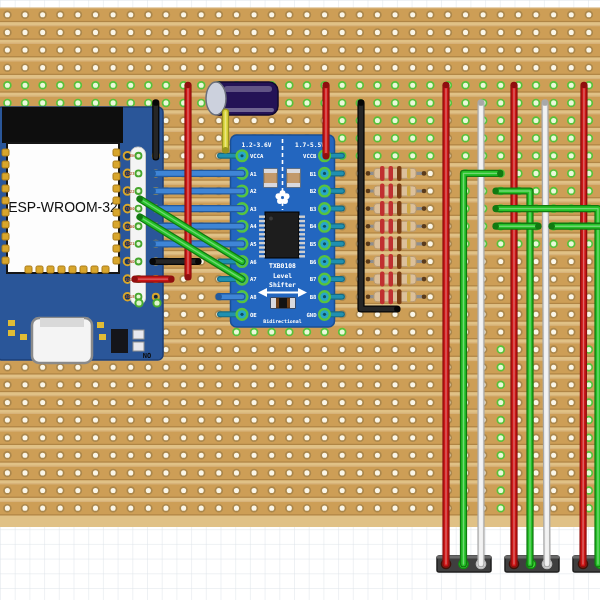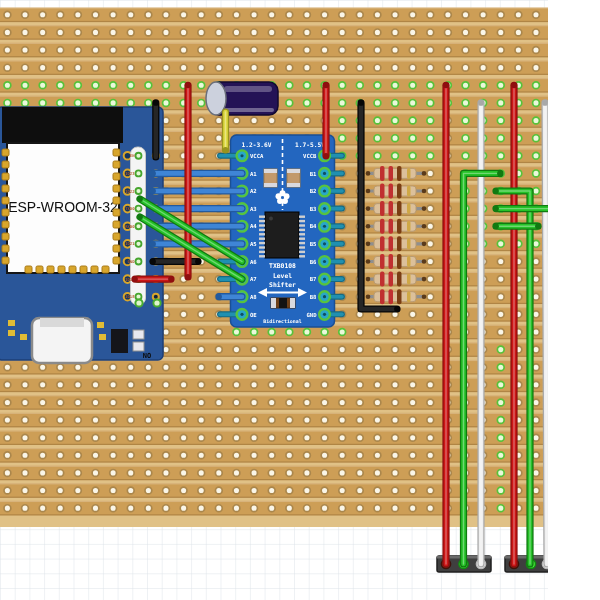--- a/index.html
+++ b/index.html
@@ -1,16 +1,16 @@
 <!DOCTYPE html>
 <html><head>
 <meta charset="utf-8">
 <style>
   html,body{margin:0;padding:0;background:#fff;}
-  .stage{position:relative;width:548px;height:600px;overflow:hidden;
+  .stage{position:relative;width:600px;height:600px;overflow:hidden;
          font-family:"Liberation Sans",sans-serif;}
   svg{display:block}
   text{user-select:none}
   .silk{font-family:"DejaVu Sans Mono",monospace;font-weight:bold;}
   .esplabel{font-family:"Liberation Sans",sans-serif;fill:#111;}
 </style>
 </head>
 <body>
 
 <div class="stage">

